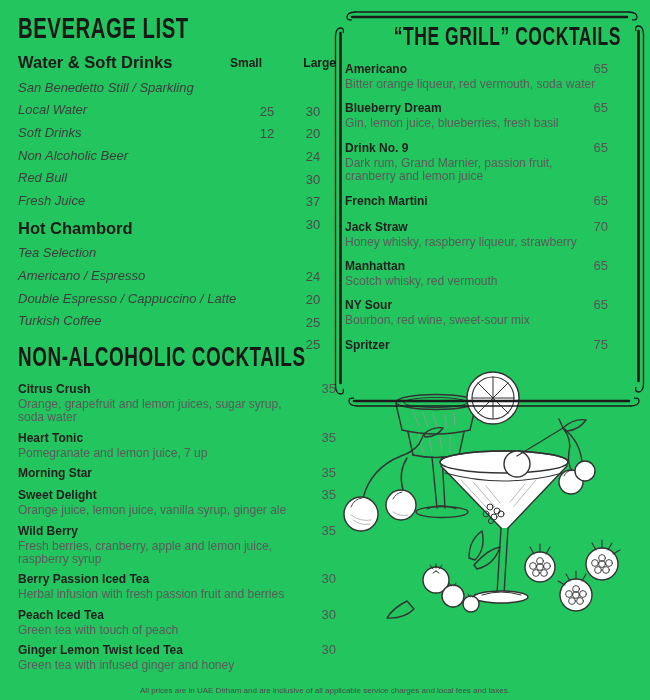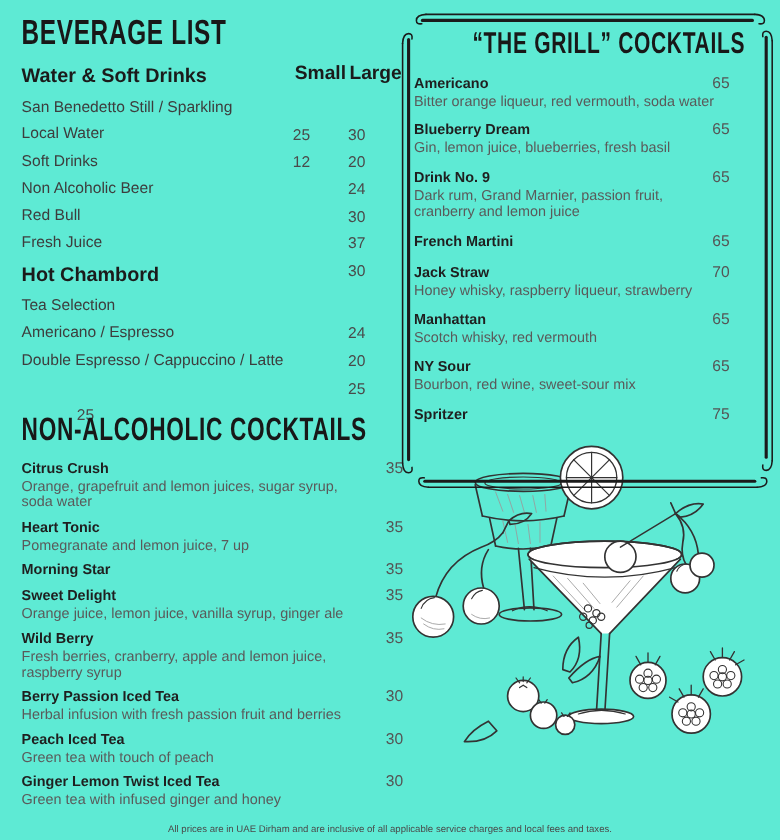--- a/index.html
+++ b/index.html
@@ -1,34 +1,34 @@
 <!DOCTYPE html>
 <html><head>
 <meta charset="utf-8">
 <style>
   html,body{margin:0;padding:0;background:#fff;}
   .page{
-    position:relative;width:650px;height:700px;background:#5eead4;overflow:hidden;
+    position:relative;width:650px;height:700px;background:#22c55e;overflow:hidden;
     font-family:"Liberation Sans",sans-serif;color:#3c3c3c;
   }
   .columns{display:flex;}
   
   .left-col{width:318px;padding:14px 0 0 18px;box-sizing:content-box;}
   .display{
     display:inline-block;font-weight:bold;color:#181818;letter-spacing:.8px;
     transform:scaleX(.7);transform-origin:0 50%;white-space:nowrap;line-height:1;
   }
   .h-bev{font-size:29px;margin:0 0 8px 0;}
   .h-na{font-size:27px;margin:12px 0 10px 0;}
-  .sec-head-row{display:flex;align-items:flex-end;margin:2px 0 4px 0;}
+  .sec-head-row{display:flex;align-items:flex-end;margin:2px 0 4px 0;gap:28px;}
   .sec-title{flex:1;font-size:16.5px;font-weight:bold;color:#1b1b1b;}
-  .col-label{width:46px;text-align:center;font-size:16px;font-weight:bold;color:#1b1b1b;padding-bottom:2px;}
+  .col-label{width:46px;text-align:right;font-size:12px;font-weight:bold;color:#1b1b1b;padding-bottom:2px;}
   .bev-row{display:flex;align-items:center;height:22.6px;font-size:13px;color:#3d3d3d;}
-  .bev-name{flex:1;}
-  .bev-price{width:46px;text-align:left;color:#4a4a4a;margin-top:48px;}
+  .bev-name{flex:1;font-style:italic;}
+  .bev-price{width:46px;text-align:center;color:#4a4a4a;margin-top:48px;}
   .subhead{font-size:16.5px;font-weight:bold;color:#1b1b1b;margin:7px 0 4px 0;}
   .na-item{margin-bottom:5px;}
   .item-head{display:flex;align-items:baseline;}
   .item-name{flex:1;font-size:12px;font-weight:bold;color:#1f1f1f;line-height:17px;}
   .item-price{width:40px;text-align:right;font-size:13px;color:#555;}
   .item-desc{font-size:12px;line-height:13.4px;color:#5a5a5a;white-space:pre-line;max-width:302px;}
   
   .right-col{position:relative;width:317px;margin-left:-3px;}
   .frame{position:absolute;left:0;top:0;pointer-events:none;}
   .grill-content{position:relative;padding:24px 42px 0 12px;}
@@ -100,20 +100,21 @@
         <span class="bev-name">Americano / Espresso</span>
         <span class="bev-price"></span>
         <span class="bev-price">20</span>
       </div>
       <div class="bev-row">
         <span class="bev-name">Double Espresso / Cappuccino / Latte</span>
         <span class="bev-price"></span>
         <span class="bev-price">25</span>
       </div>
       <div class="bev-row">
+        <span class="bev-name">Turkish Coffee</span>
         <span class="bev-price"></span>
         <span class="bev-price">25</span>
       </div>
 
       <span class="display h-na">NON-ALCOHOLIC COCKTAILS</span>
 
       <div class="na-item">
         <div class="item-head">
           <span class="item-name">Citrus Crush</span>
           <span class="item-price">35</span>

